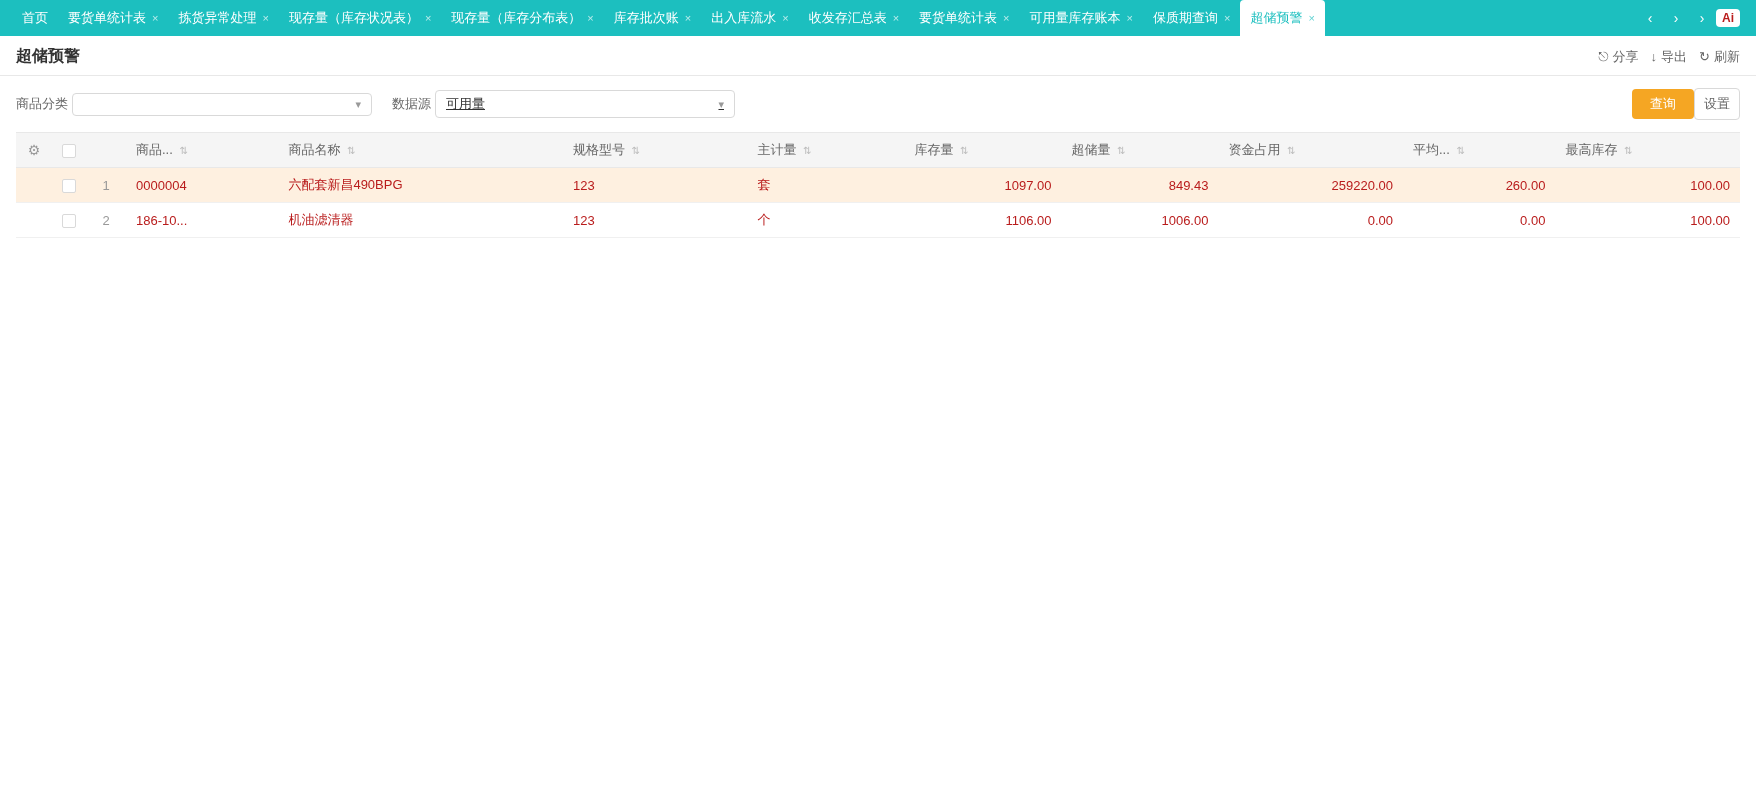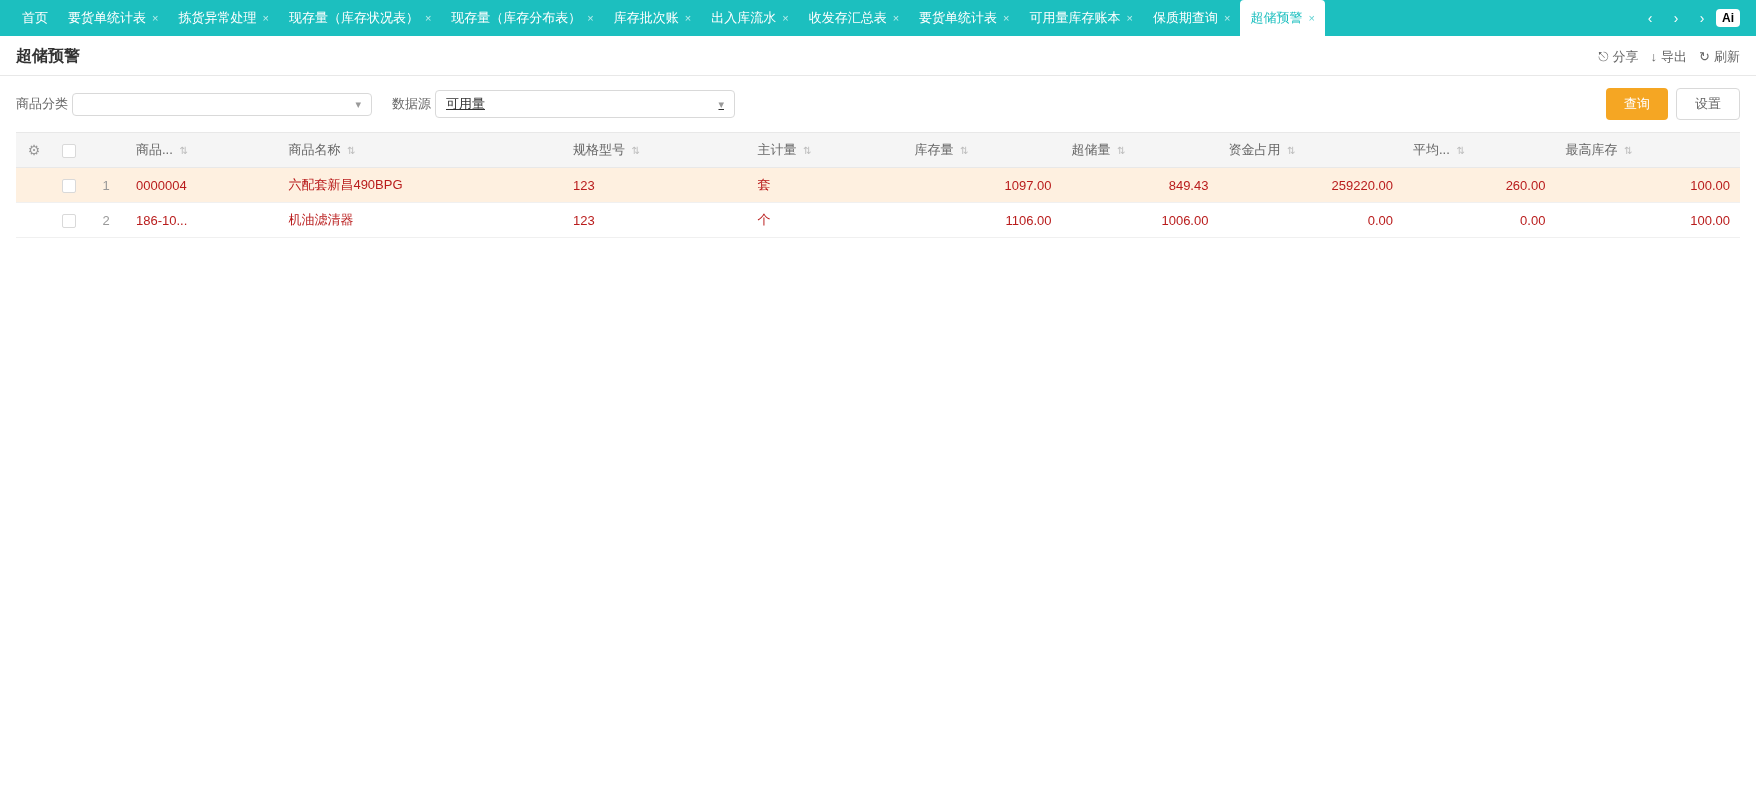--- a/index.html
+++ b/index.html
@@ -105,37 +105,37 @@
       background: #fff;
       cursor: pointer;
       justify-content: space-between;
     }
     .filter-select-text { color: #999; font-size: 13px; }
     .filter-select-arrow { color: #999; font-size: 11px; margin-left: 8px; }
 
     .filter-actions {
       margin-left: auto;
       display: flex;
-      gap: 8px;
+      align-items: center;
     }
     .btn-query {
       background: #f5a623;
       color: #fff;
       border: none;
       border-radius: 4px;
       padding: 6px 18px;
       cursor: pointer;
       font-size: 13px;
     }
     .btn-settings {
       background: #fff;
       color: #666;
       border: 1px solid #d9d9d9;
       border-radius: 4px;
-      padding: 6px 18px;
+      padding: 6px 9px;
       cursor: pointer;
       font-size: 13px;
     }
 
     
     .table-container {
       padding: 0 16px;
       overflow-x: auto;
     }
     table {
@@ -186,21 +186,21 @@
     }
 
     
     .gear-icon {
       color: #999;
       font-size: 14px;
       cursor: pointer;
     }
     .ai-badge {
       background: #fff;
-      color: #000000;
+      color: #b91c1c;
       font-size: 12px;
       font-weight: bold;
       border-radius: 4px;
       padding: 2px 6px;
       cursor: pointer;
     }
   </style>
 </head>
 <body>
 

